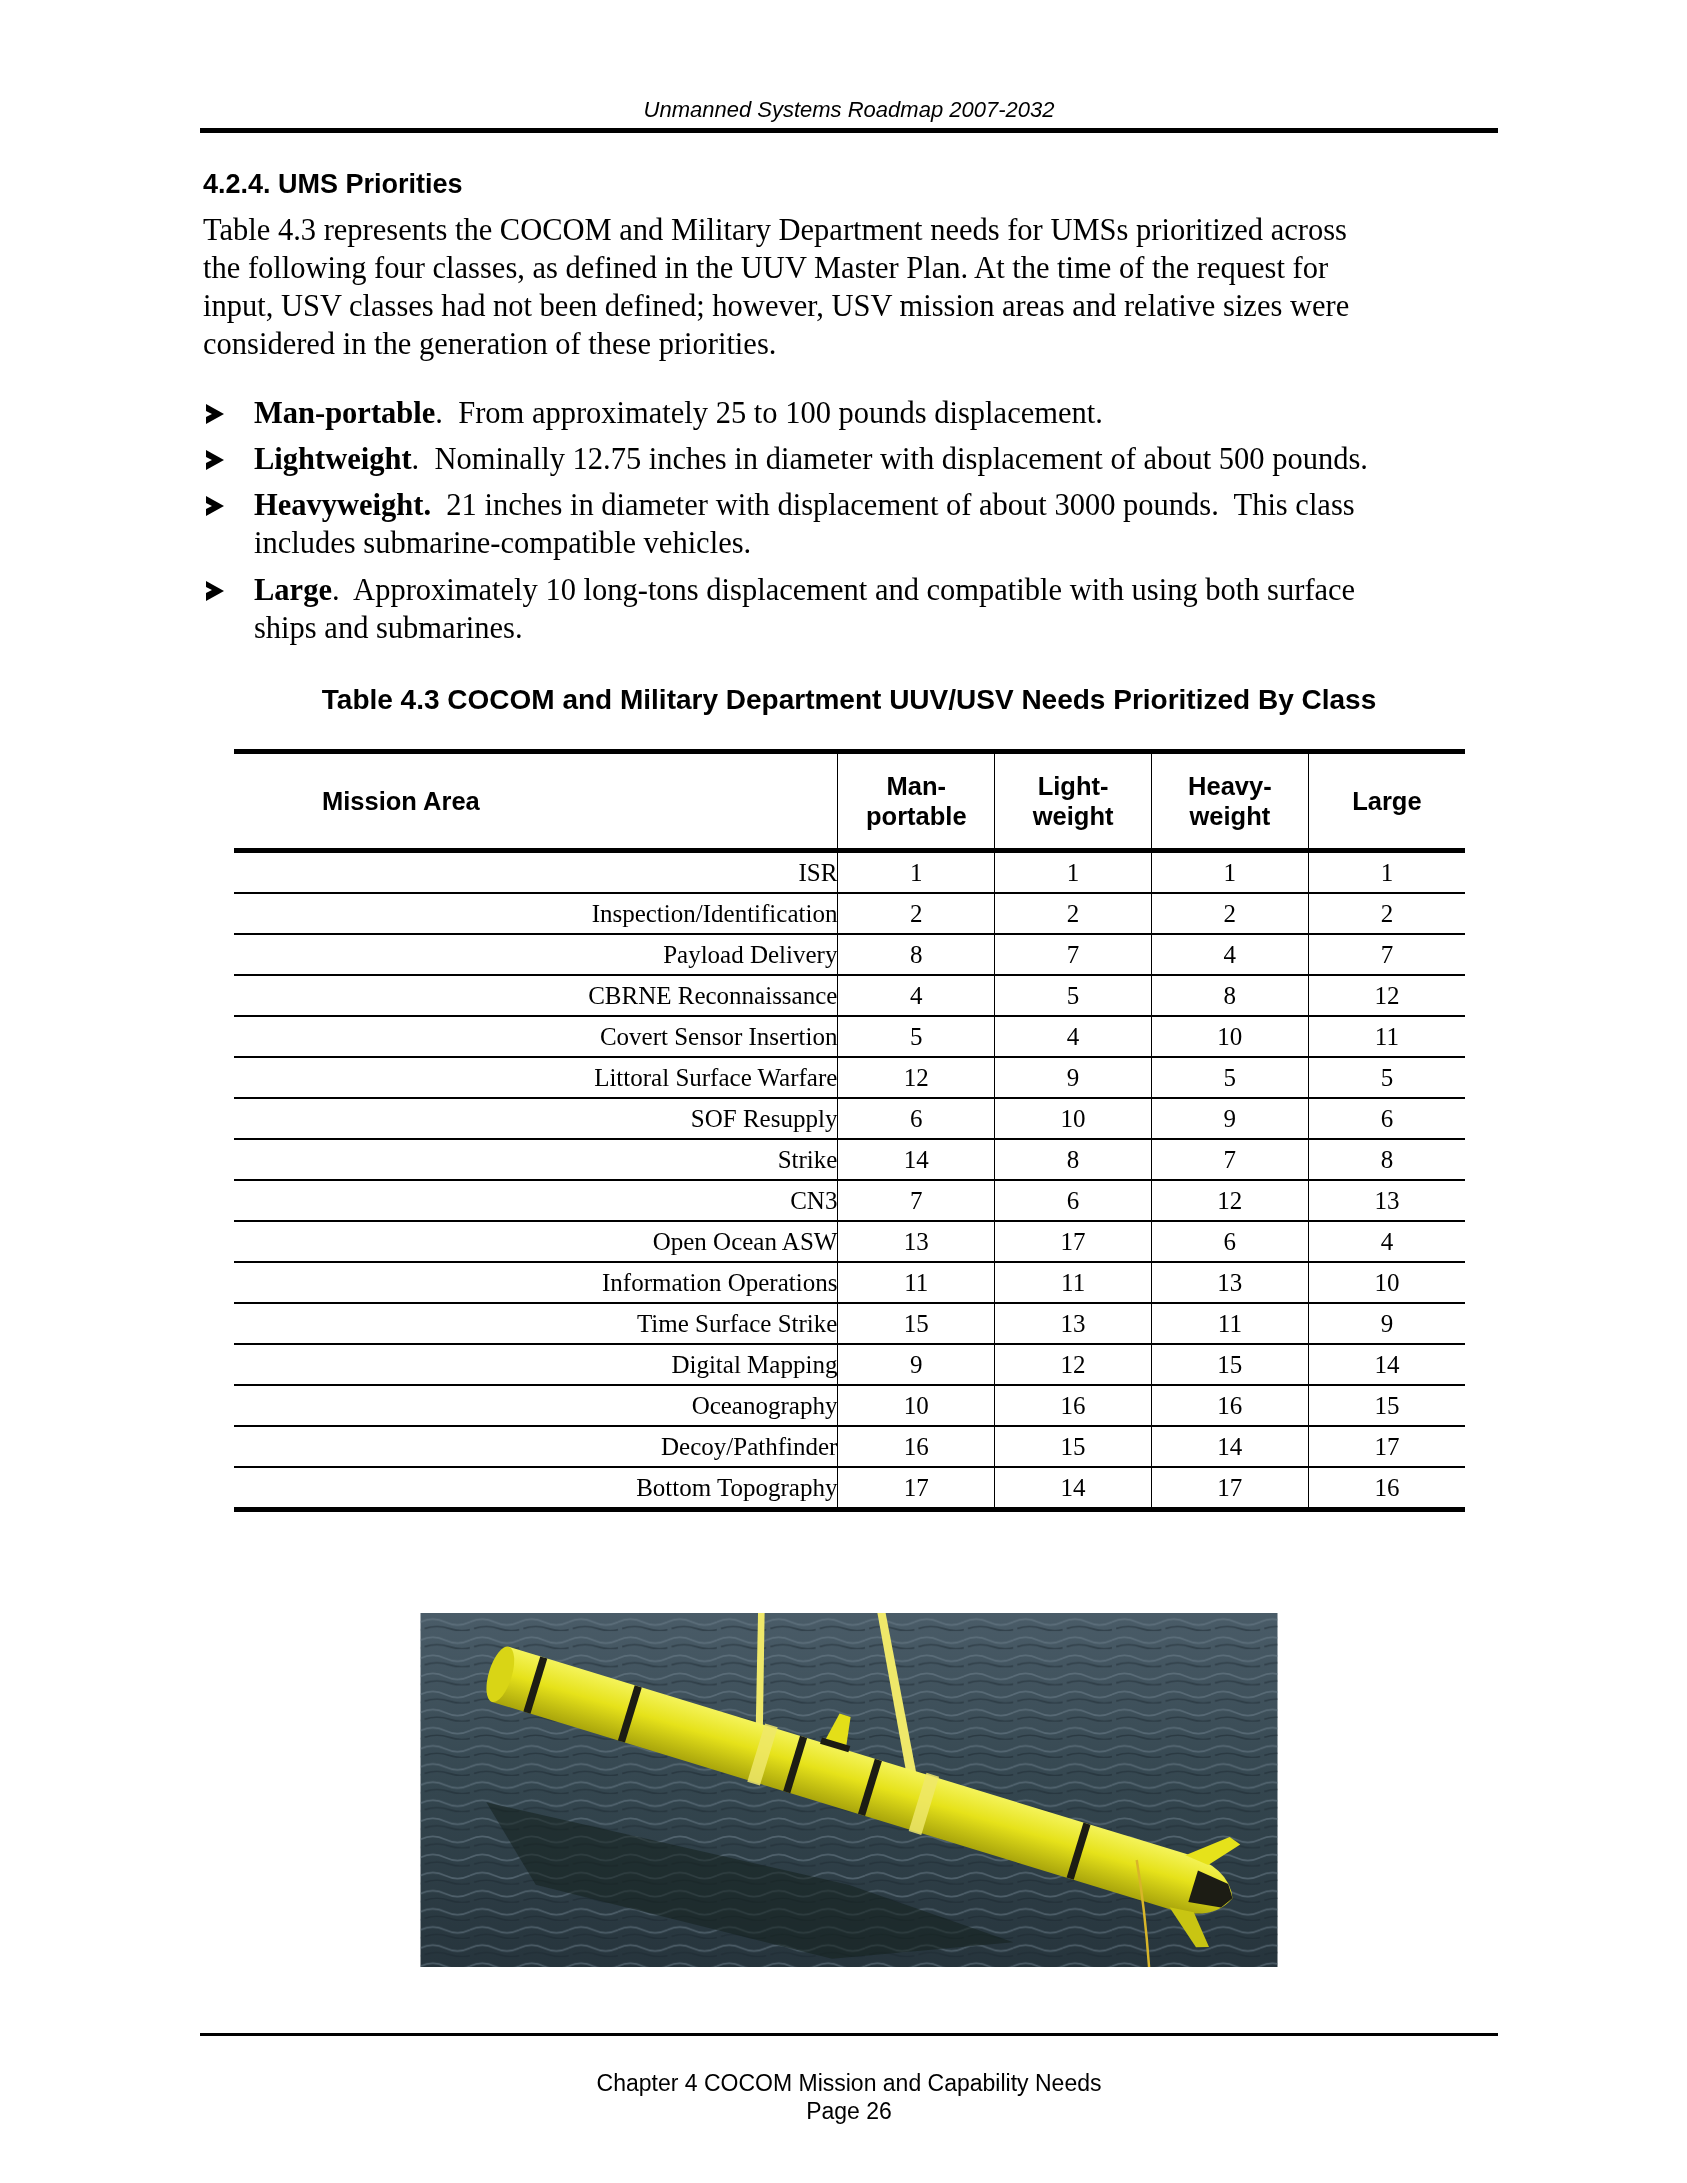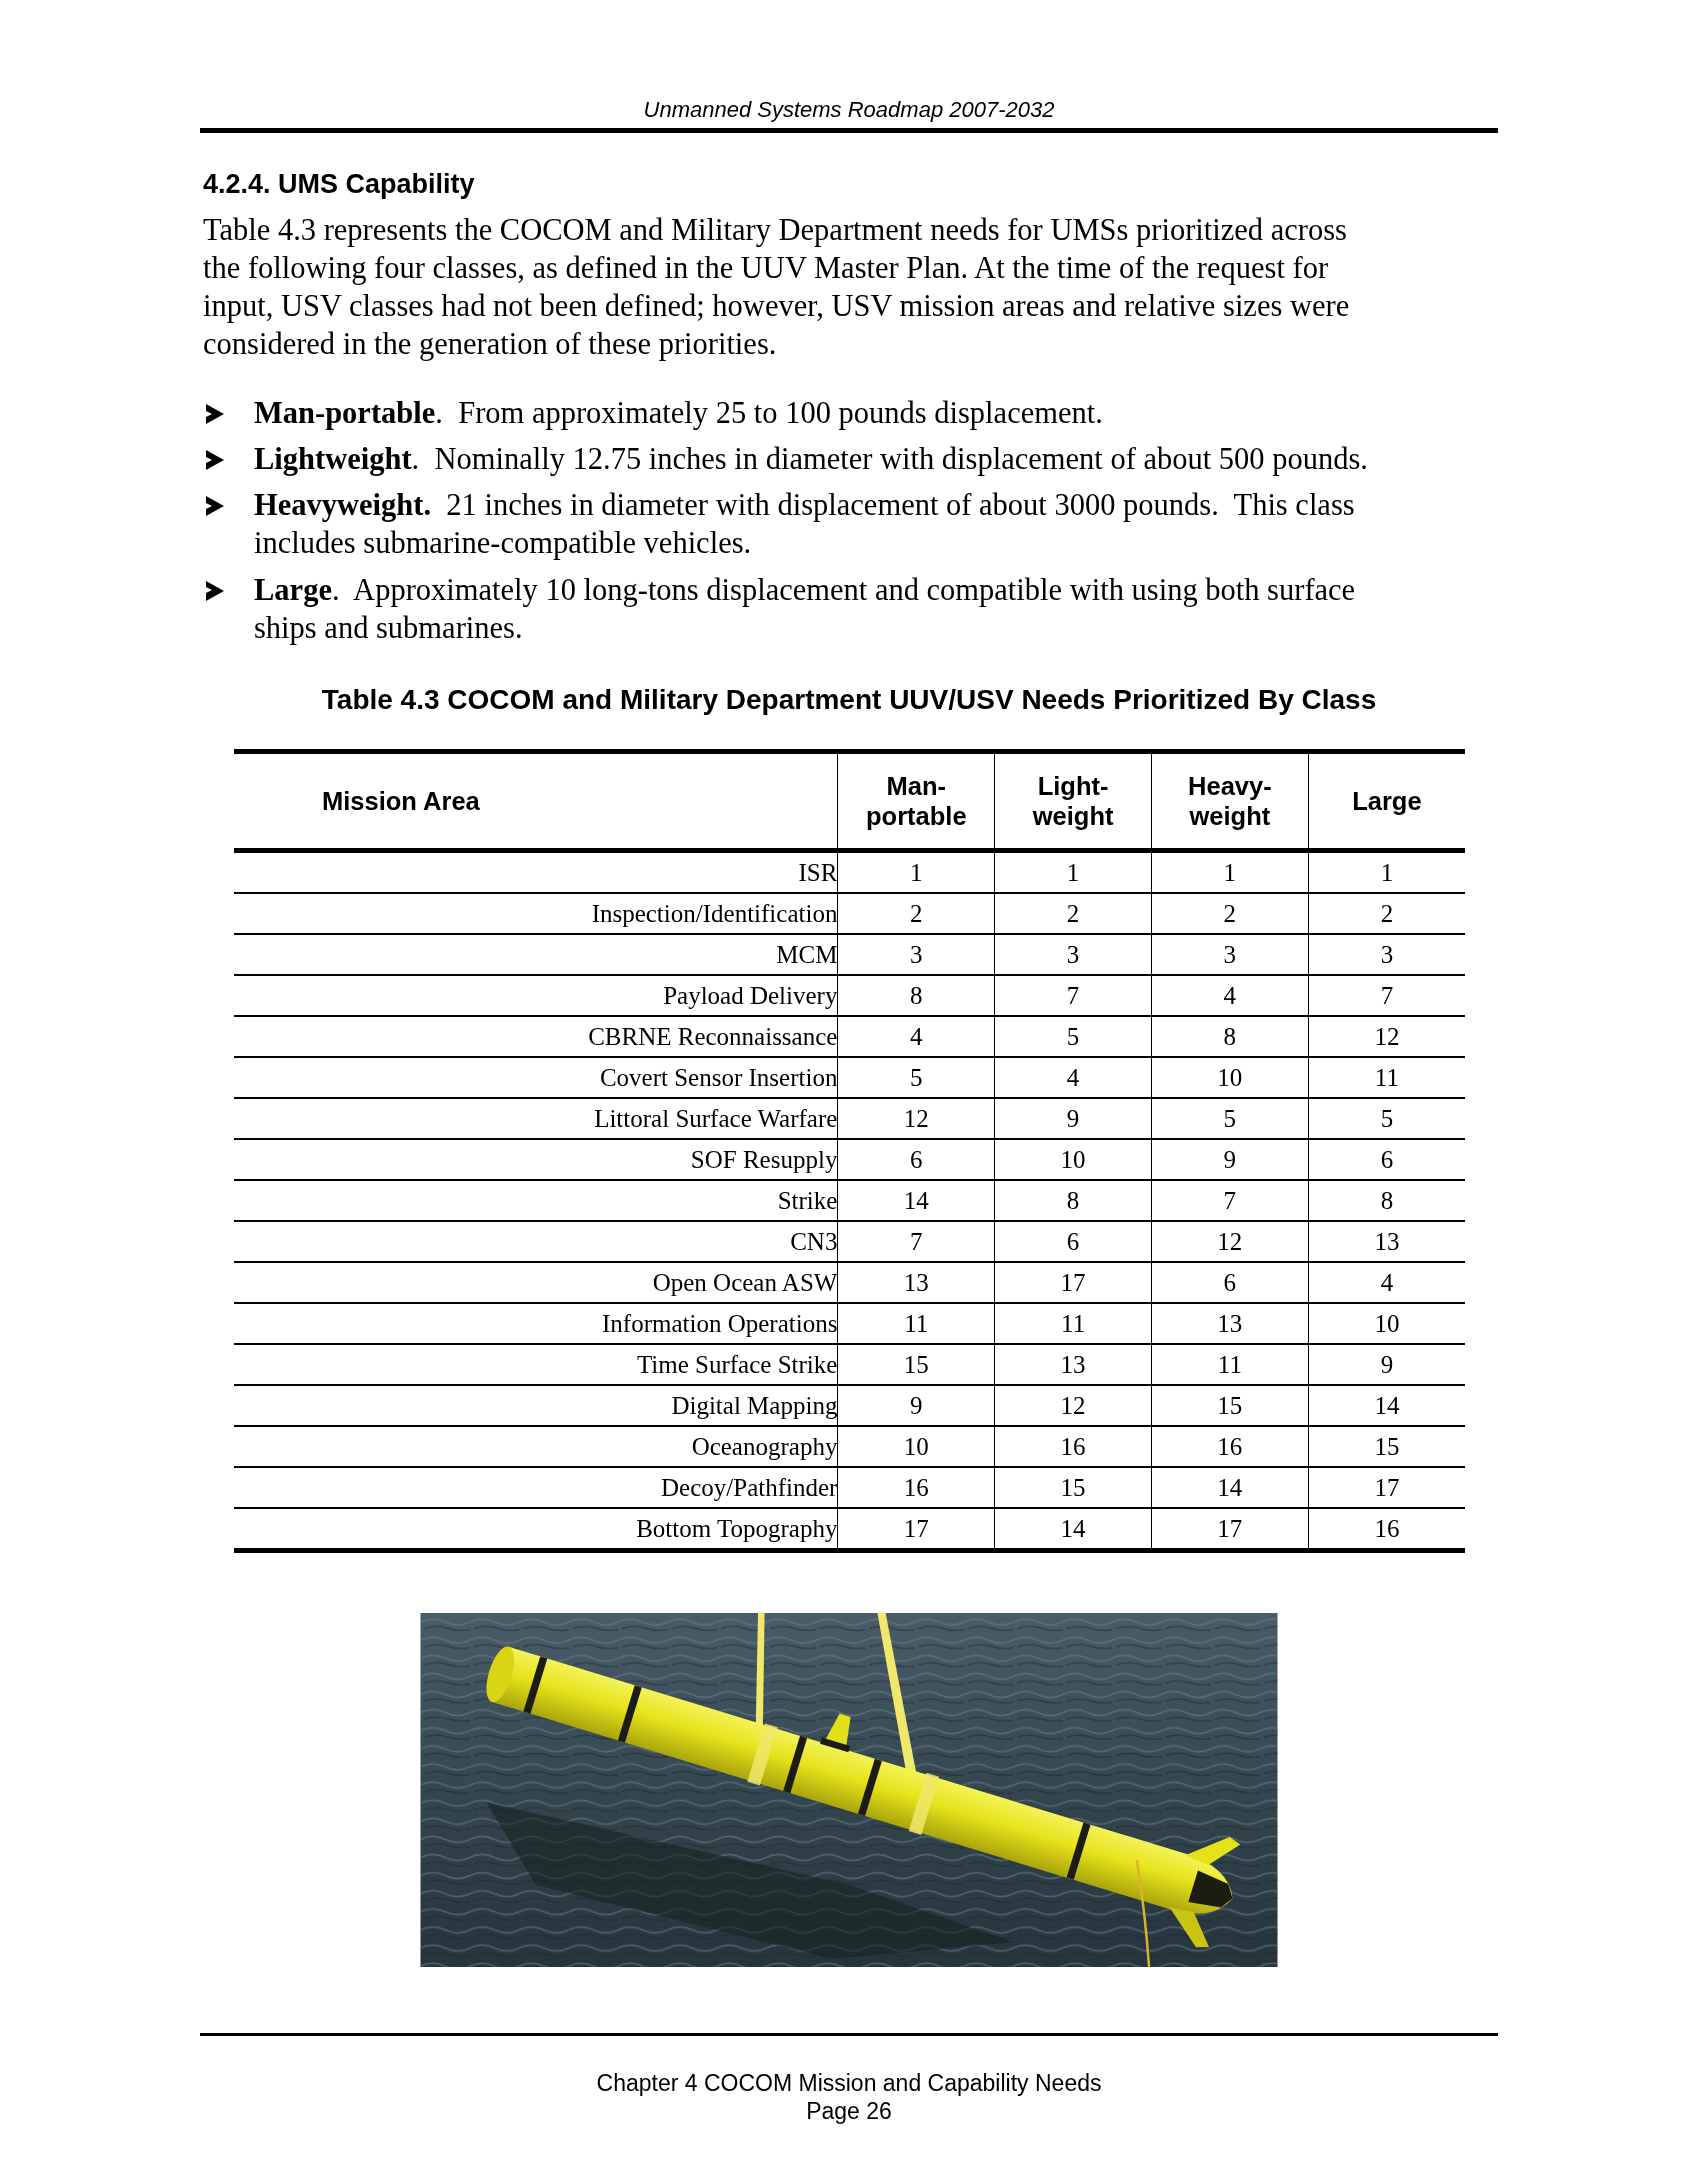--- a/index.html
+++ b/index.html
@@ -80,21 +80,21 @@
     }
     .footer-chapter { top: 2069px; }
     .footer-page { top: 2097px; }
   </style>
 </head>
 <body>
 
 <div class="abs running-header">Unmanned Systems Roadmap 2007-2032</div>
 <div class="abs header-rule"></div>
 
-<div class="abs section-heading">4.2.4. UMS Capability</div>
+<div class="abs section-heading">4.2.4. UMS Priorities</div>
 
 <div class="abs body-text intro">
   <span class="line">Table 4.3 represents the COCOM and Military Department needs for UMSs prioritized across</span>
   <span class="line">the following four classes, as defined in the UUV Master Plan.  At the time of the request for</span>
   <span class="line">input, USV classes had not been defined; however, USV mission areas and relative sizes were</span>
   <span class="line">considered in the generation of these priorities.</span>
 </div>
 
 <div class="abs body-text bullet-list">
   <div class="bullet">
@@ -145,27 +145,20 @@
         <td class="col-sep">1</td>
       </tr>
       <tr>
         <td class="mission">Inspection/Identification</td>
         <td class="col-sep">2</td>
         <td class="col-sep">2</td>
         <td class="col-sep">2</td>
         <td class="col-sep">2</td>
       </tr>
       <tr>
-        <td class="mission">MCM</td>
-        <td class="col-sep">3</td>
-        <td class="col-sep">3</td>
-        <td class="col-sep">3</td>
-        <td class="col-sep">3</td>
-      </tr>
-      <tr>
         <td class="mission">Payload Delivery</td>
         <td class="col-sep">8</td>
         <td class="col-sep">7</td>
         <td class="col-sep">4</td>
         <td class="col-sep">7</td>
       </tr>
       <tr>
         <td class="mission">CBRNE Reconnaissance</td>
         <td class="col-sep">4</td>
         <td class="col-sep">5</td>

